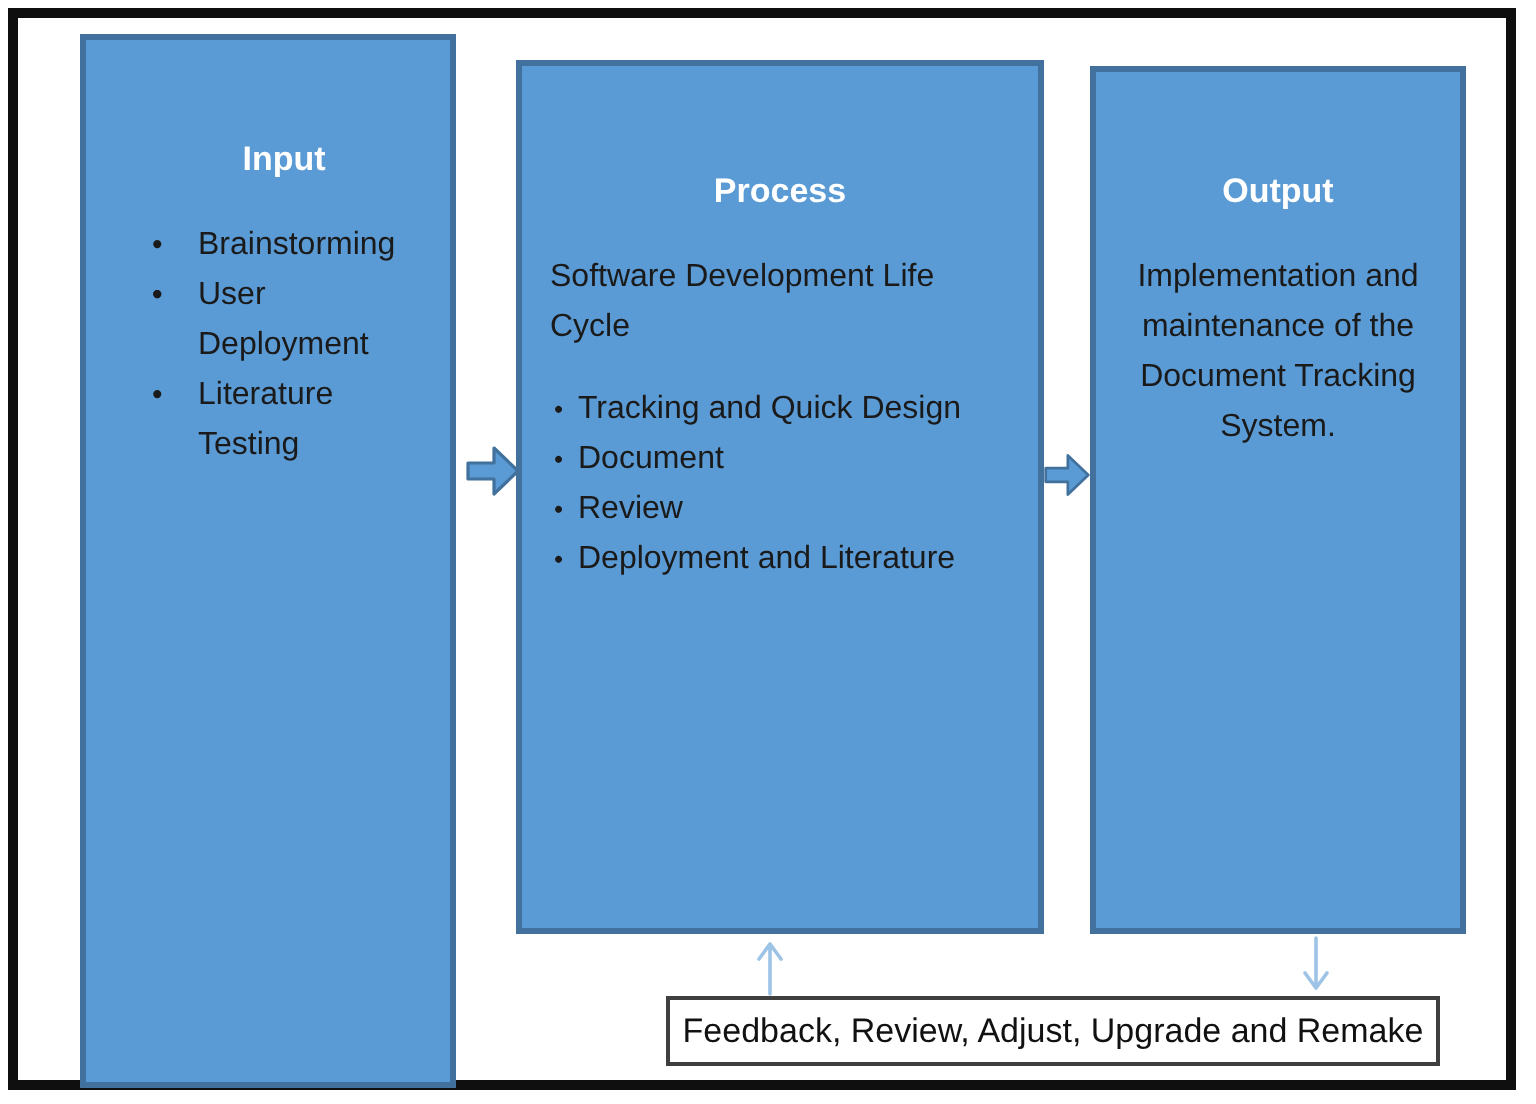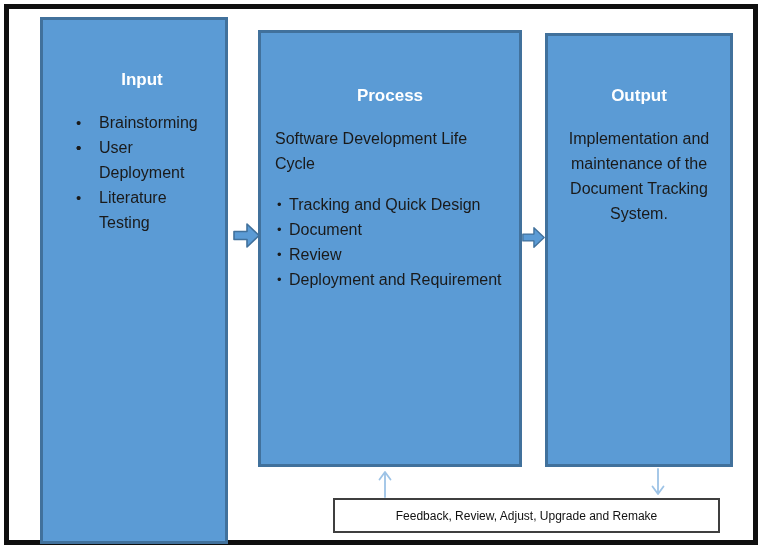--- a/index.html
+++ b/index.html
@@ -89,21 +89,21 @@
 
   .feedback-box {
     position: absolute;
     left: 333px; top: 498px;
     width: 387px; height: 35px;
     background: #ffffff;
     border: 2px solid var(--feedback-border, #3F3F3F);
     display: flex;
     align-items: center;
     justify-content: center;
-    font-size: 12px;
+    font-size: 17px;
     color: #111111;
     white-space: nowrap;
   }
 </style>
 </head>
 <body>
 
 <div class="canvas">
   <div class="frame"></div>
 
@@ -143,21 +143,21 @@
       <li>
         <span class="bullet-dot">•</span>
         <span>Document</span>
       </li>
       <li>
         <span class="bullet-dot">•</span>
         <span>Review</span>
       </li>
       <li>
         <span class="bullet-dot">•</span>
-        <span>Deployment and Requirement</span>
+        <span>Deployment and Literature</span>
       </li>
     </ul>
   </div>
 
   <svg class="flow-arrow flow-arrow-2" width="23" height="23" viewBox="0 0 27 27">
     <path d="M1 9.5 H14 V2 L26 13.5 L14 25 V17.5 H1 Z"></path>
   </svg>
 
   <div class="box box-output">
     <div class="box-title">Output</div>

